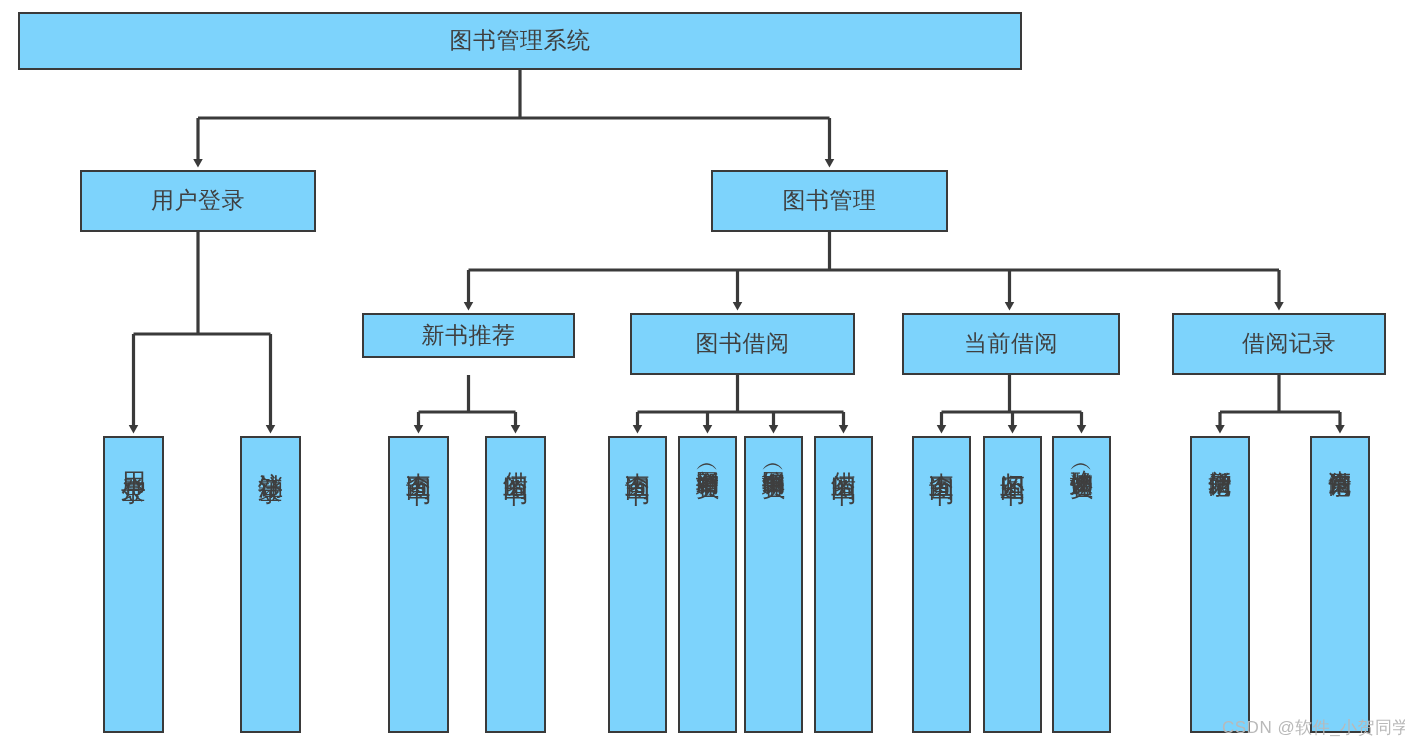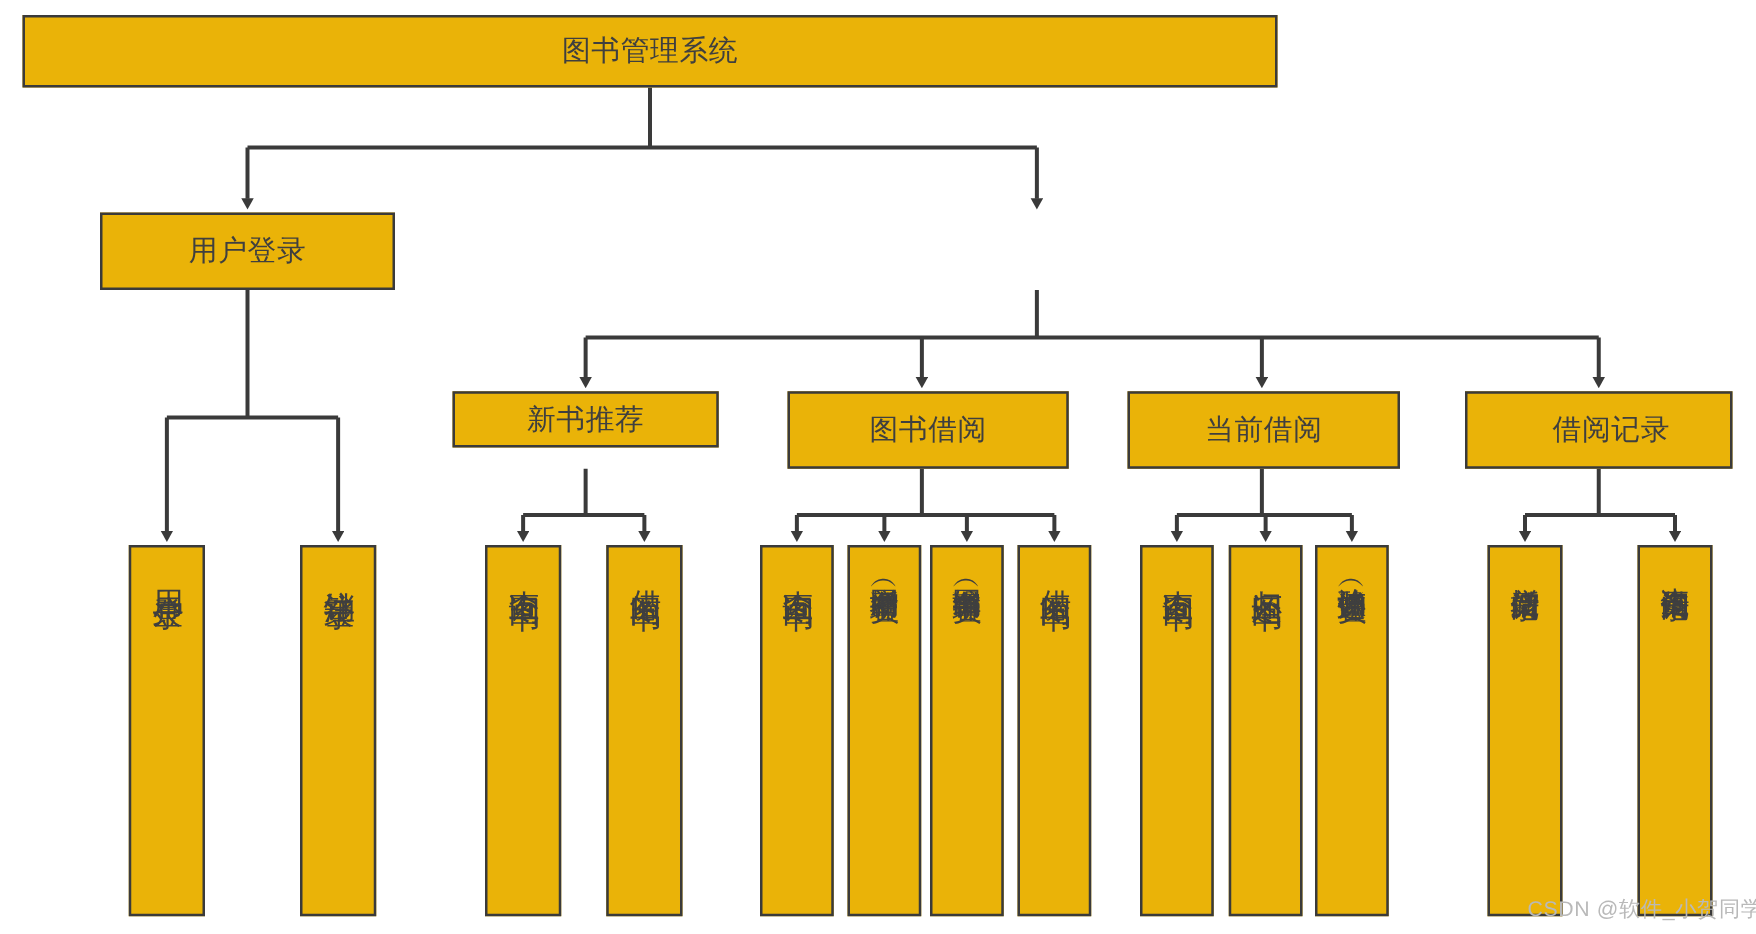--- a/index.html
+++ b/index.html
@@ -21,21 +21,21 @@
     position: absolute;
     left: 0;
     top: 0;
     width: 1405px;
     height: 747px;
   }
   .node {
     position: absolute;
     box-sizing: border-box;
     border: 2px solid #3a3a3a;
-    background: #eab308;
+    background: #7dd3fc;
     display: flex;
     align-items: center;
     justify-content: center;
     color: #3f3f3f;
     overflow: hidden;
   }
   .node .lbl {
     display: block;
     text-align: center;
     line-height: 1.12;
@@ -116,20 +116,23 @@
   </svg>
 
   <div class="node horiz" id="n-root" style="left: 18px; top: 12px; width: 1004px; height: 58px;">
     <span class="lbl">图书管理系统</span>
   </div>
 
   <div class="node horiz" id="n-l2_user_login" style="left: 80px; top: 170px; width: 236px; height: 62px;">
     <span class="lbl">用户登录</span>
   </div>
 
+  <div class="node horiz" id="n-l2_book_manage" style="left: 711px; top: 170px; width: 237px; height: 62px;">
+    <span class="lbl">图书管理</span>
+  </div>
 
   <div class="node horiz" id="n-l3_new_book_rec" style="left: 362px; top: 313px; width: 213px; height: 45px;">
     <span class="lbl">新书推荐</span>
   </div>
 
   <div class="node horiz" id="n-l3_book_borrow" style="left: 630px; top: 313px; width: 225px; height: 62px;">
     <span class="lbl">图书借阅</span>
   </div>
 
   <div class="node horiz" id="n-l3_current_borrow" style="left: 902px; top: 313px; width: 218px; height: 62px;">

